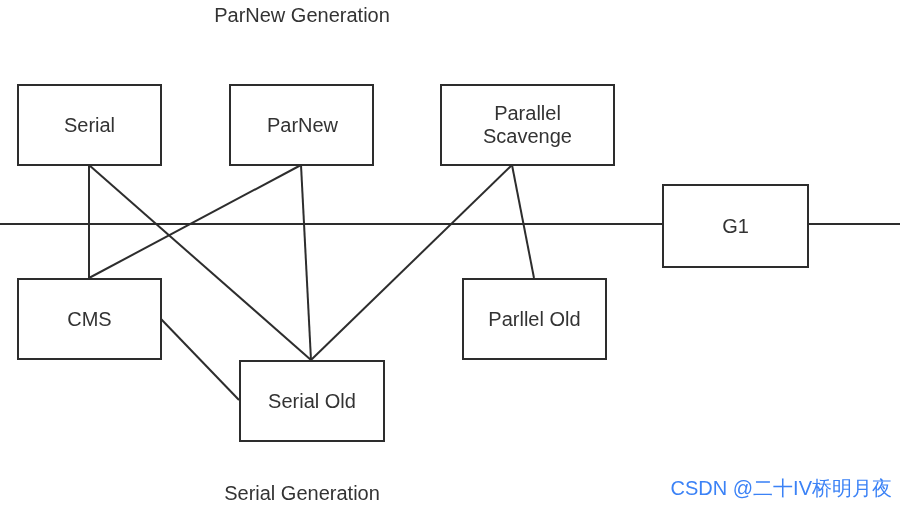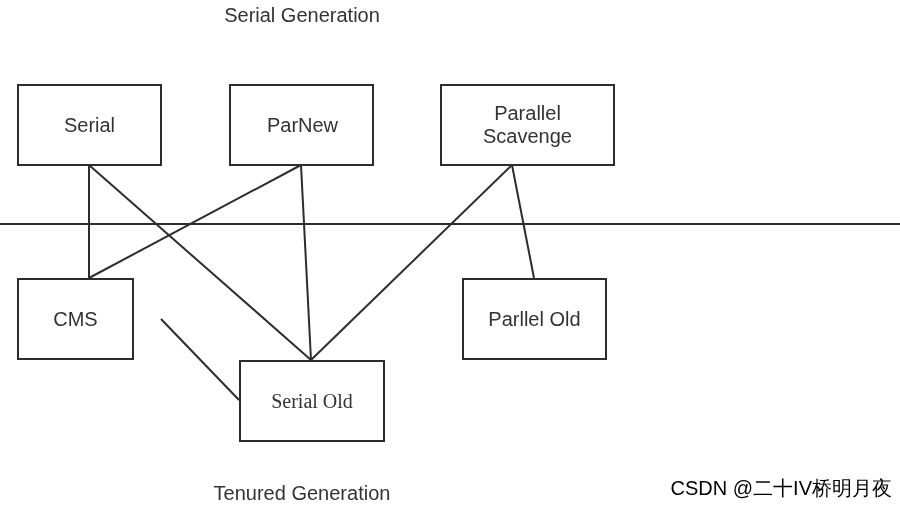--- a/index.html
+++ b/index.html
@@ -37,39 +37,39 @@
     display: flex;
     align-items: center;
     justify-content: center;
     text-align: center;
     padding: 0 10px;
   }
   .node-serial            { left: 17px;  top: 84px;  width: 145px; height: 82px; text-align: center; }
   .node-parnew            { left: 229px; top: 84px;  width: 145px; height: 82px; padding-left: 12px; }
   .node-parallel-scavenge { left: 440px; top: 84px;  width: 175px; height: 82px; }
   .node-g1                { left: 662px; top: 184px; width: 147px; height: 84px; }
-  .node-cms               { left: 17px;  top: 278px; width: 117px; height: 82px; }
+  .node-cms               { left: 17px;  top: 278px; width: 145px; height: 82px; }
   .node-parllel-old       { left: 462px; top: 278px; width: 145px; height: 82px; justify-content: center; }
-  .node-serial-old        { left: 239px; top: 360px; width: 146px; height: 82px; font-family: Liberation Serif, serif; }
+  .node-serial-old        { left: 239px; top: 360px; width: 146px; height: 82px; }
   .gen-label {
     position: absolute;
     left: 152px;
     width: 300px;
     text-align: center;
     color: #333333;
     font-size: 20px;
     line-height: 26px;
   }
   .gen-label-young   { top: 2px; }
   .gen-label-tenured { top: 480px; }
   .watermark {
     position: absolute;
     right: 8px;
     top: 475px;
-    color: #000000;
+    color: #3b82f6;
     font-size: 20px;
     line-height: 26px;
     white-space: nowrap;
     margin-left: 34px;
   }
 </style>
 </head>
 <body>
 
 <div class="stage">
@@ -78,44 +78,47 @@
     <line x1="0" y1="224" x2="900" y2="224"></line>
     <line x1="89" y1="165" x2="89" y2="278"></line>
     <line x1="89" y1="165" x2="311" y2="360"></line>
     <line x1="301" y1="165" x2="89" y2="278"></line>
     <line x1="301" y1="165" x2="311" y2="360"></line>
     <line x1="512" y1="165" x2="311" y2="360"></line>
     <line x1="512" y1="165" x2="534" y2="278"></line>
     <line x1="161" y1="319" x2="239" y2="400"></line>
   </svg>
 
-  <div class="gen-label gen-label-young">Serial Generation</div>
+  <div class="gen-label gen-label-young">ParNew Generation</div>
 
   <div class="node node-serial">
     <span>Serial</span>
   </div>
 
   <div class="node node-parnew">
     <span>ParNew</span>
   </div>
 
   <div class="node node-parallel-scavenge">
     <span>Parallel Scavenge</span>
   </div>
 
+  <div class="node node-g1">
+    <span>G1</span>
+  </div>
 
   <div class="node node-cms">
     <span>CMS</span>
   </div>
 
   <div class="node node-parllel-old">
     <span>Parllel Old</span>
   </div>
 
   <div class="node node-serial-old">
     <span>Serial Old</span>
   </div>
 
-  <div class="gen-label gen-label-tenured">Tenured Generation</div>
+  <div class="gen-label gen-label-tenured">Serial Generation</div>
 
   <div class="watermark">CSDN @二十IV桥明月夜</div>
 
 </div>
 
 </body></html>

